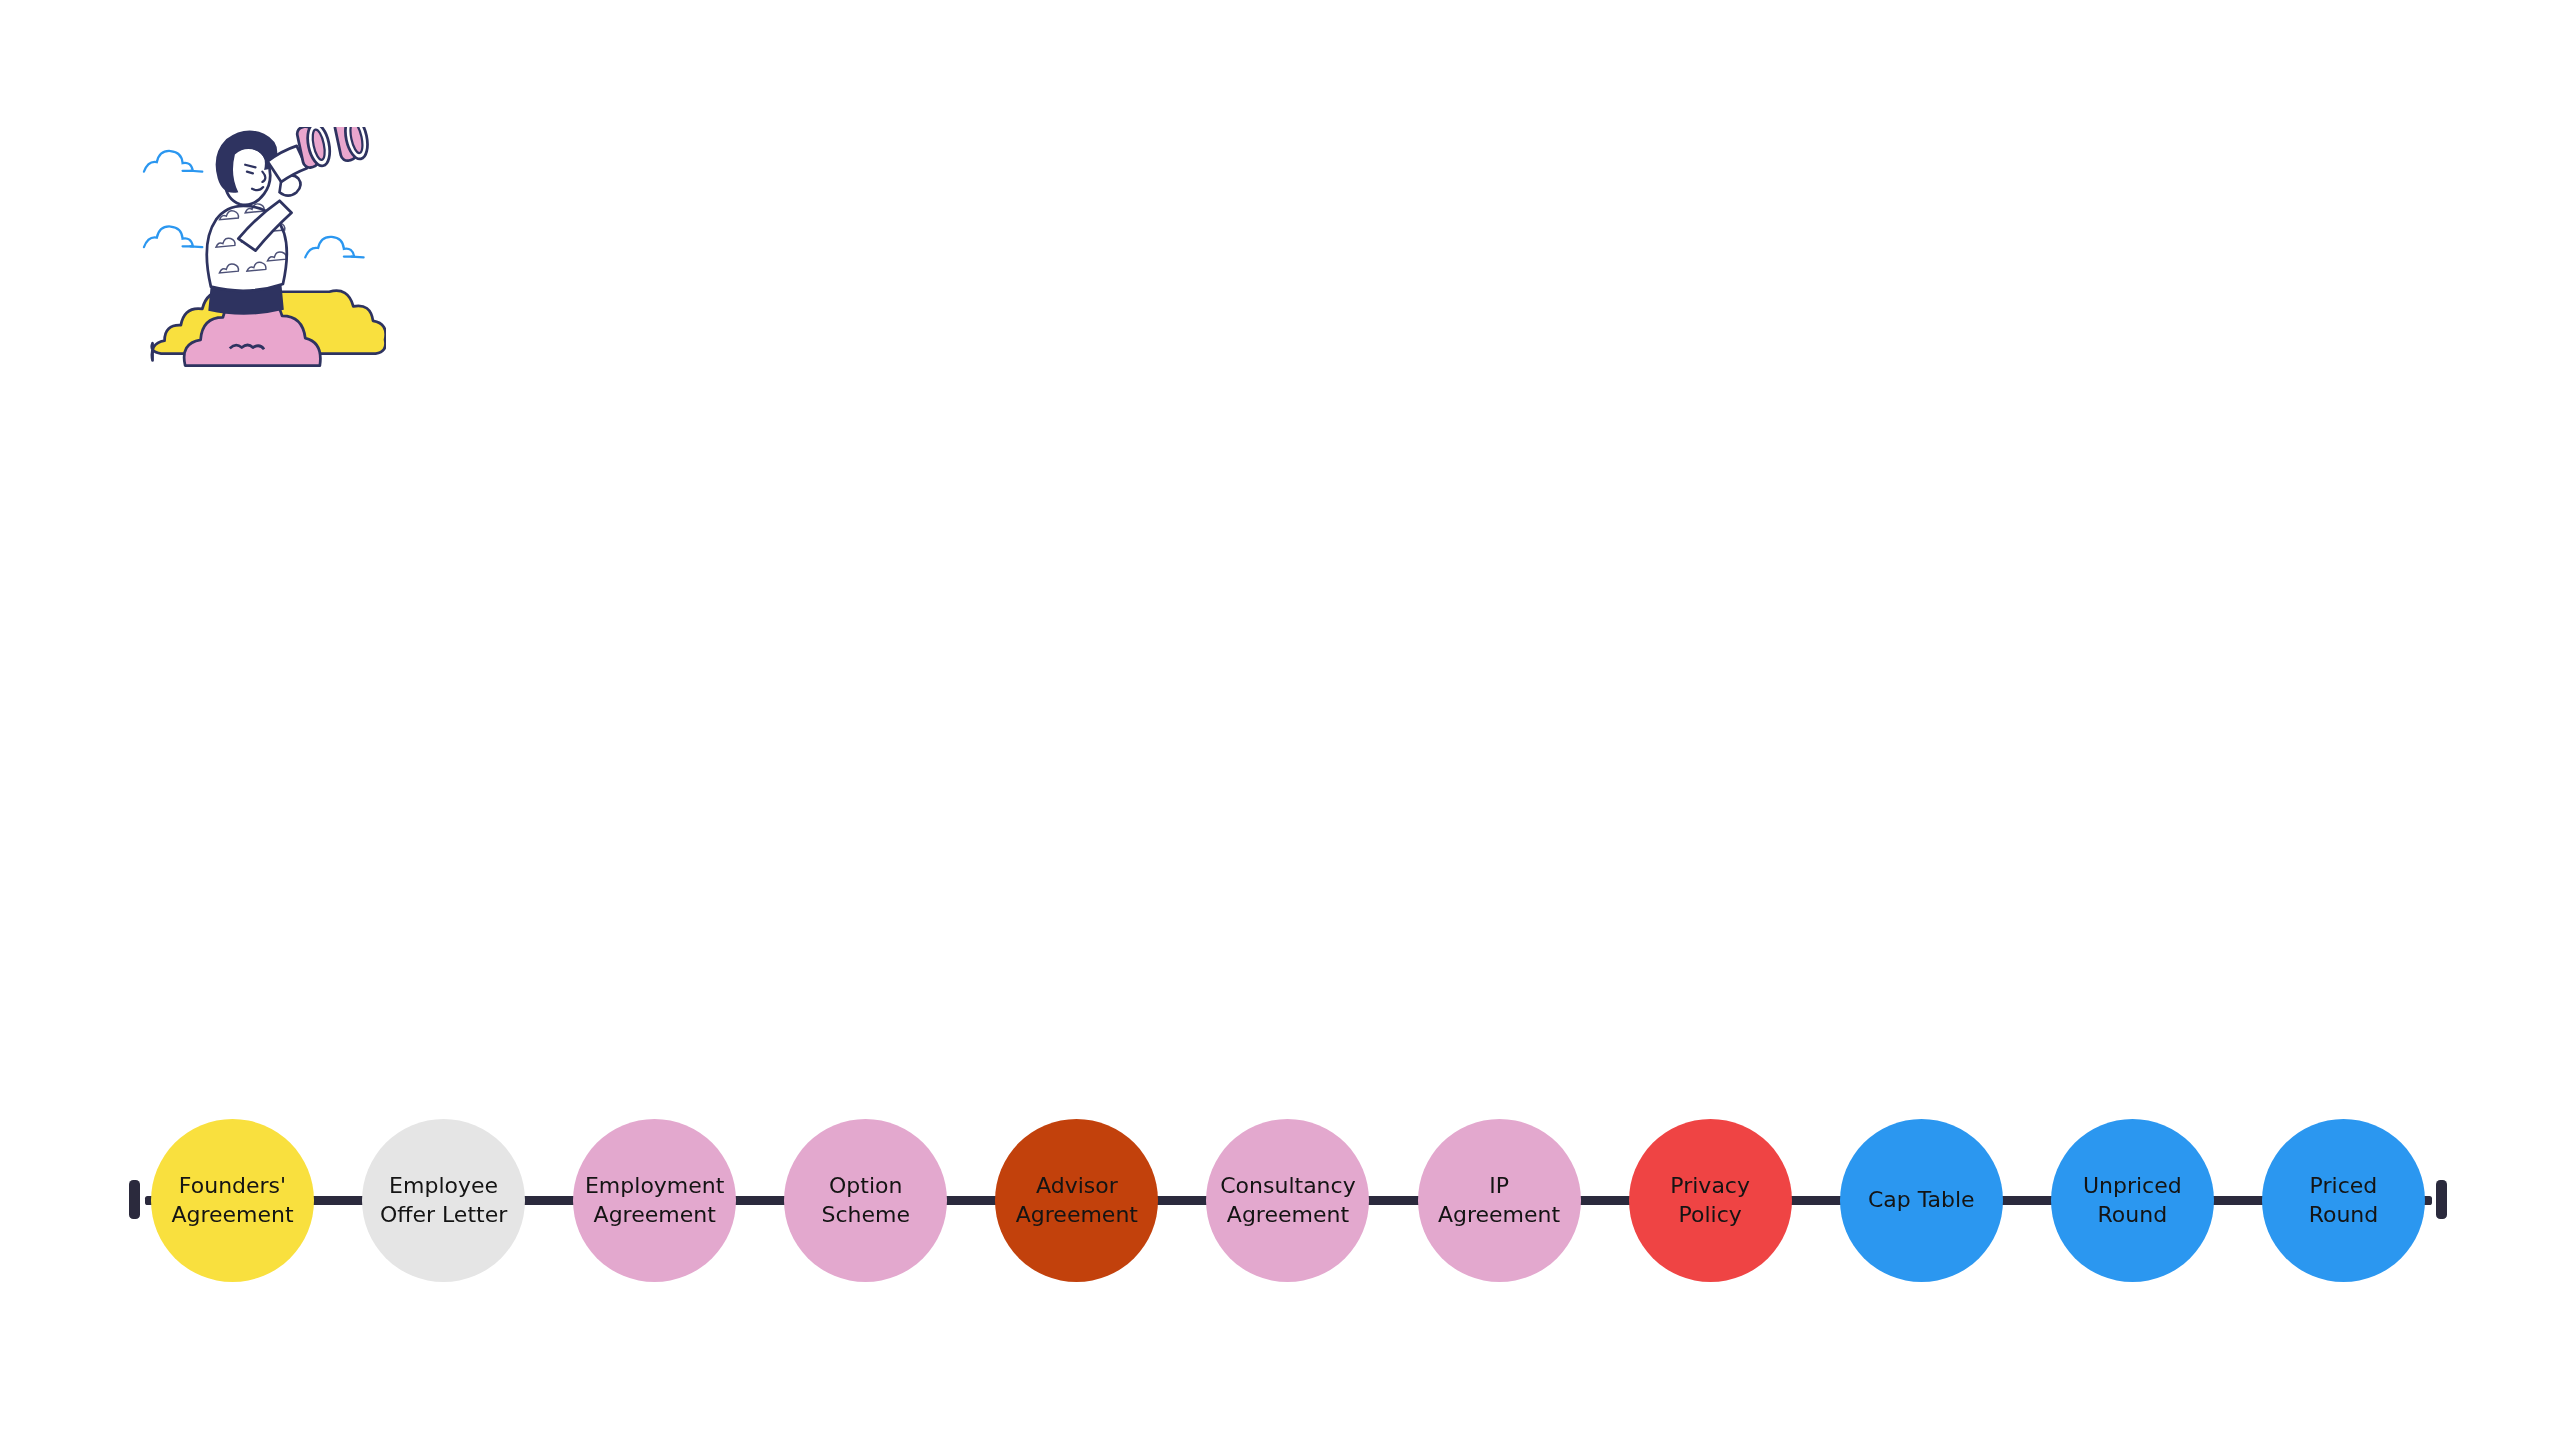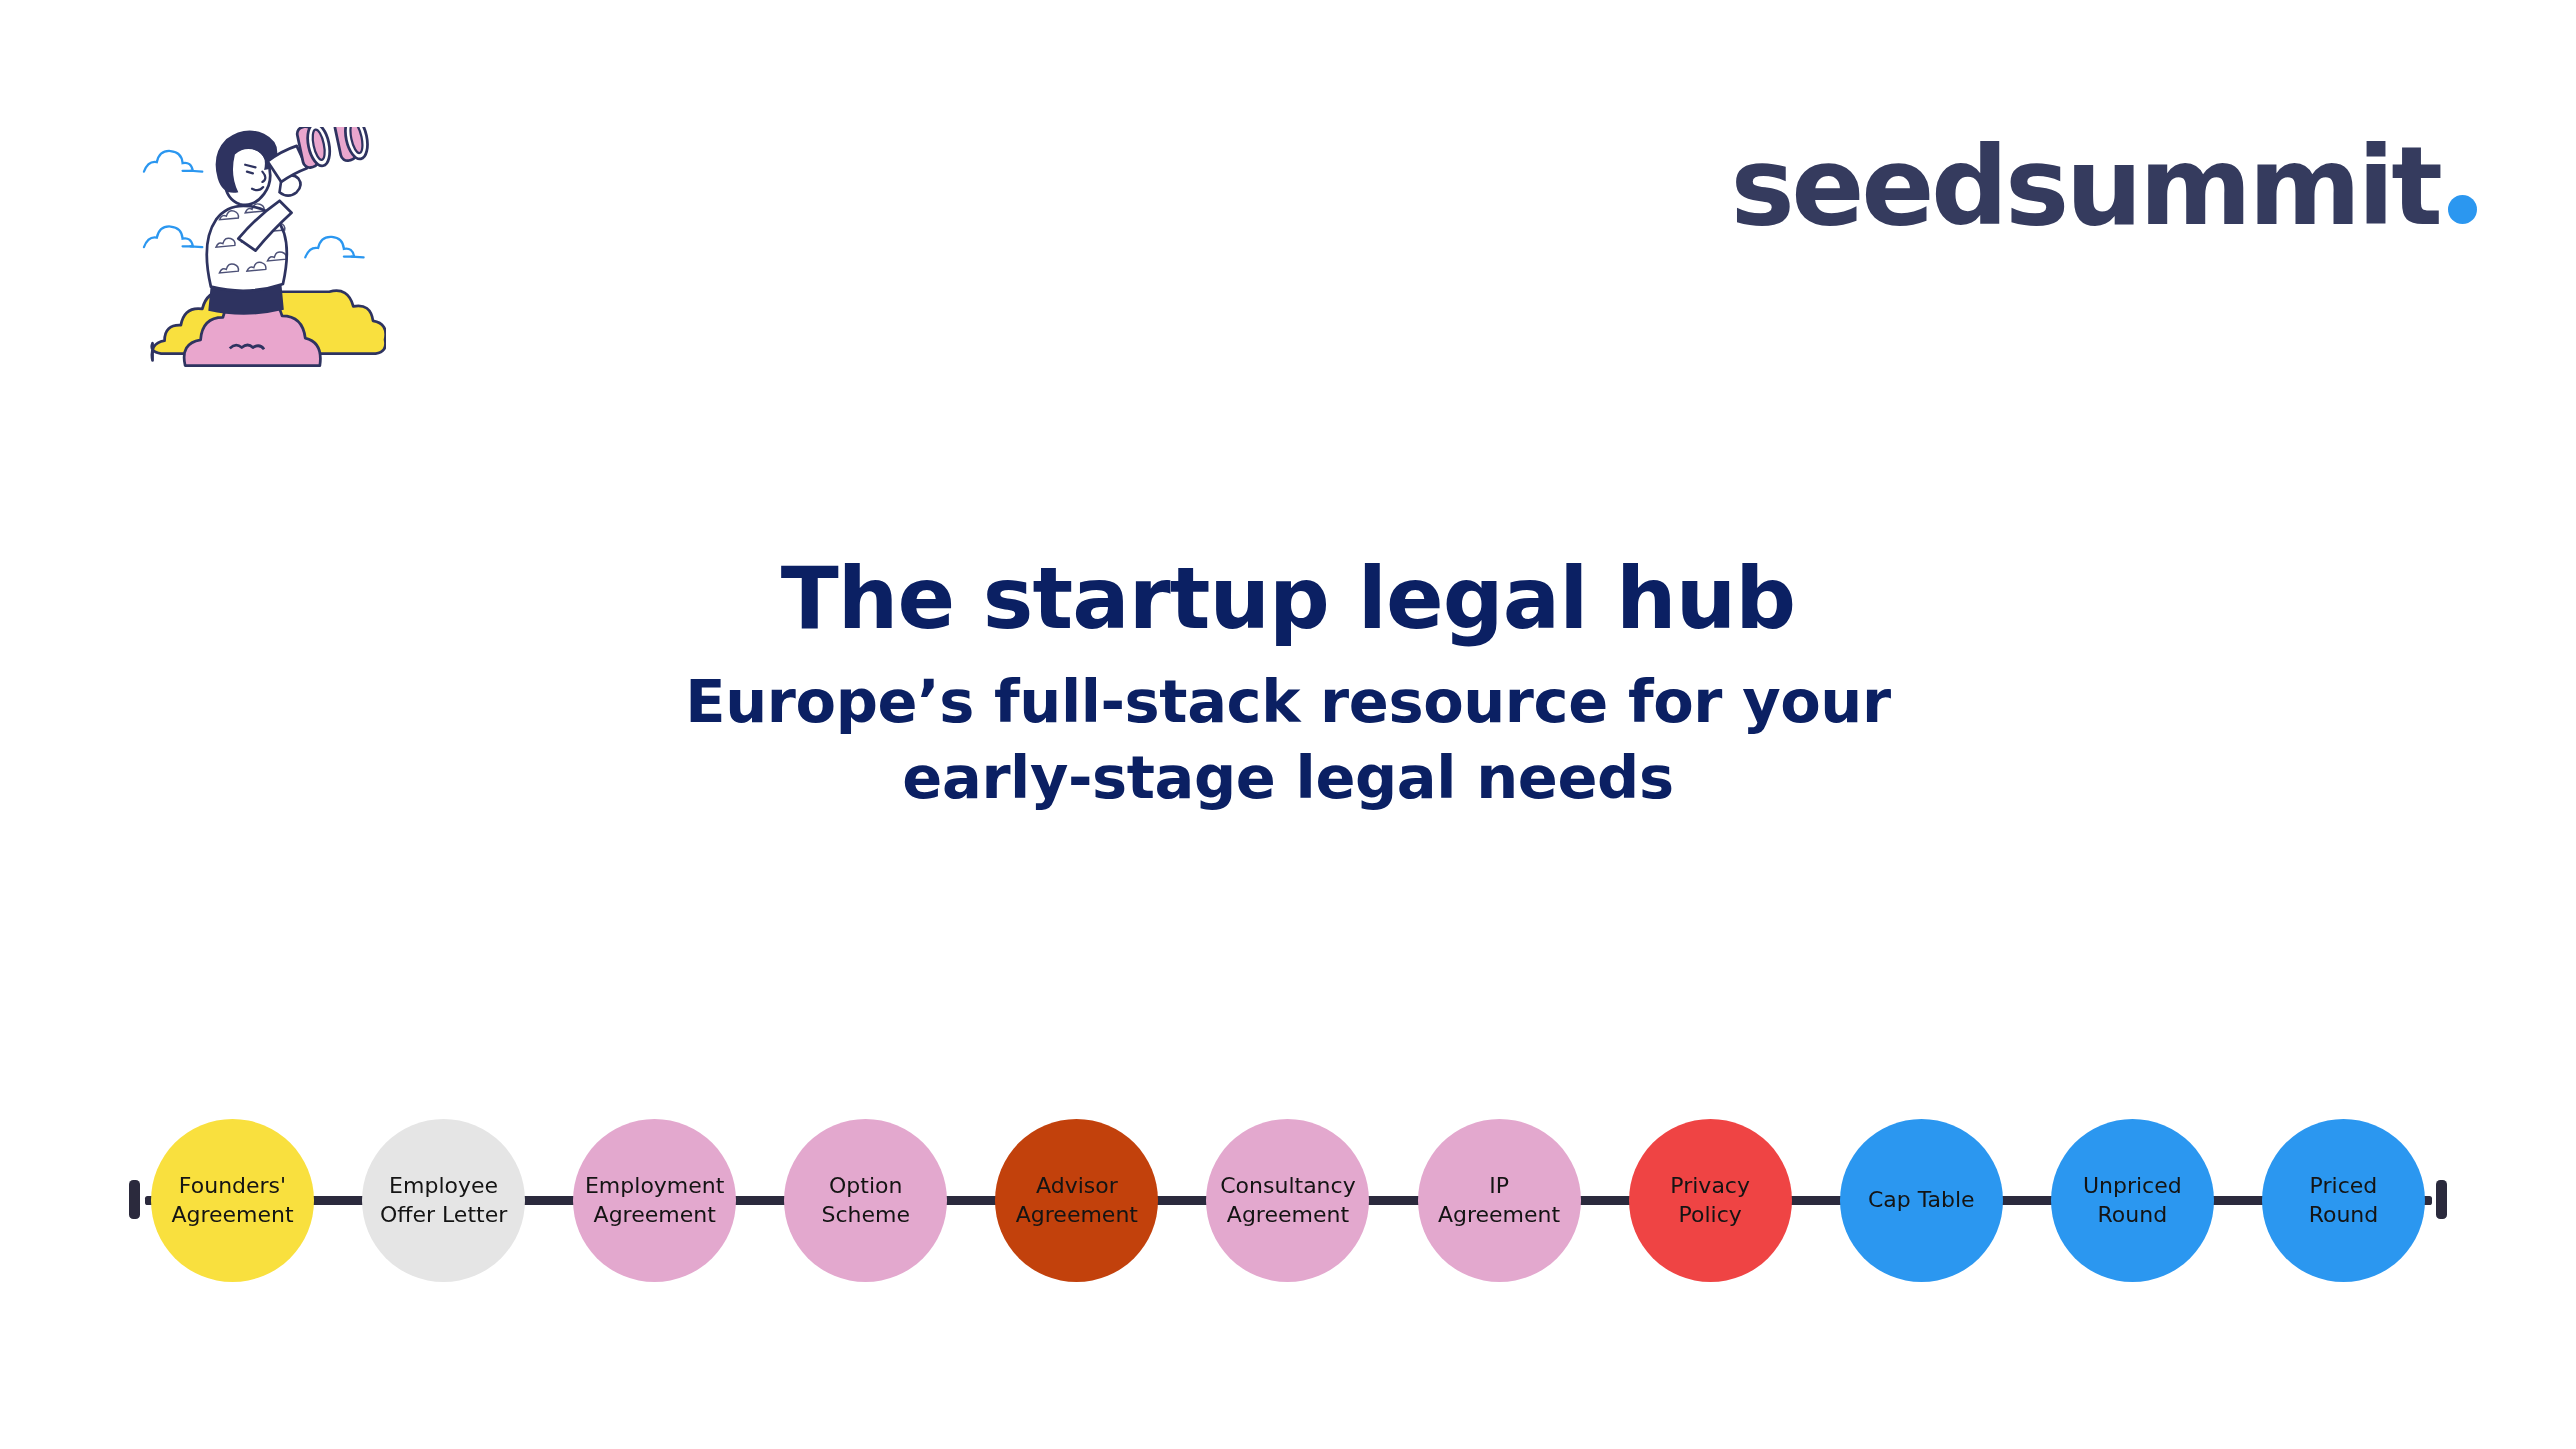--- a/index.html
+++ b/index.html
@@ -212,32 +212,21 @@
           <g transform="translate(240 16) rotate(-12)">
             <rect x="-6" y="-24" width="18" height="48" rx="8" fill="#e9a6cd" stroke="#2e3360" stroke-width="3.2"></rect>
             <ellipse cx="16" cy="0" rx="12" ry="25" fill="#ffffff" stroke="#2e3360" stroke-width="3.2"></ellipse>
             <ellipse cx="16" cy="0" rx="6" ry="18" fill="#e9a6cd" stroke="#2e3360" stroke-width="2.6"></ellipse>
           </g>
         </g>
       </g>
     </svg>
   </div>
 
-  <div class="brand-logo">
-    <span class="brand-word">seedsummit</span>
-    <span class="brand-dot"></span>
-  </div>
-
-  <div class="headings">
-    <h1 class="page-title">The startup legal hub</h1>
-    <p class="page-subtitle">
-      <span>Europe’s full-stack resource for your</span><br>
-      <span>early-stage legal needs</span>
-    </p>
-  </div>
+
 
   <div class="timeline">
     <div class="timeline-rail"></div>
     <div class="cap cap-left"></div>
     <div class="cap cap-right"></div>
     <div class="nodes" id="timeline-nodes">
         <div class="node stage-founding" style="background: rgb(249, 224, 62);">
           <span class="node-label">Founders'
 Agreement</span>
         </div>

